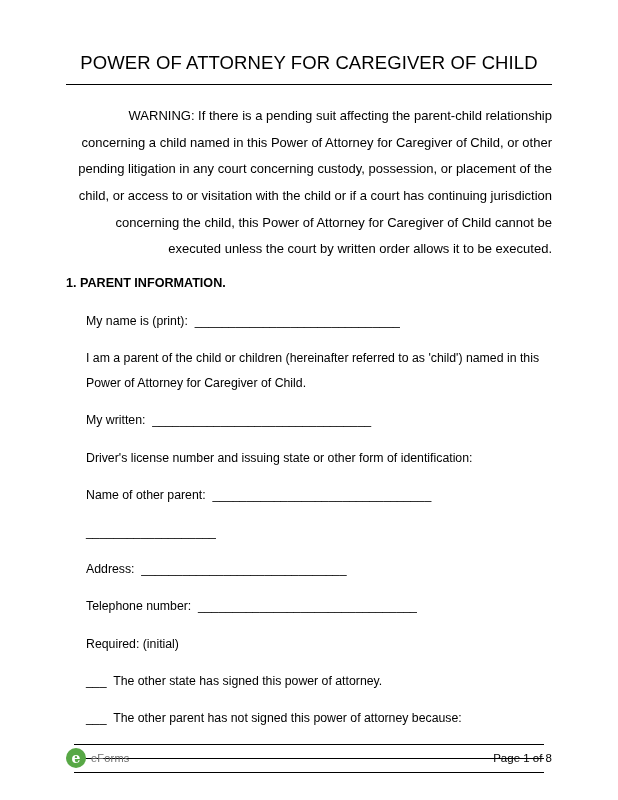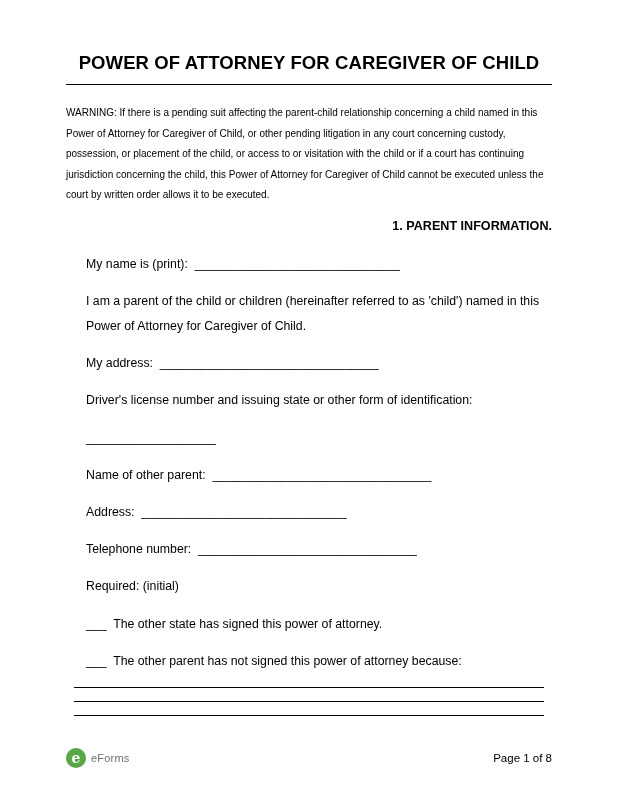--- a/index.html
+++ b/index.html
@@ -17,43 +17,42 @@
   }
   .page {
     width: 618px;
     height: 800px;
     box-sizing: border-box;
     padding: 44px 66px 0 66px;
     position: relative;
   }
   .doc-title {
     font-size: 18.5px;
-    font-weight: bold;
+    font-weight: normal;
     text-align: center;
     letter-spacing: 0.1px;
     margin: 8px 0 0 0;
     line-height: 1.2;
   }
   .title-rule {
     border: none;
     border-top: 1.5px solid #000;
     margin: 10px 0 18px 0;
   }
   .para {
-    font-size: 10px;
+    font-size: 13px;
     line-height: 2.05;
-    text-align: left;
+    text-align: right;
     margin: 0 0 6px 0;
   }
   .section-head {
     font-size: 12.6px;
     font-weight: bold;
     line-height: 2.05;
     margin: 8px 0 2px 0;
-    text-align: right;
   }
   .line-item {
     font-size: 12.3px;
     line-height: 2.05;
     margin: 12px;
     padding-left: 8px;
     white-space: pre-wrap;
   }
   .blank-rule {
     border: none;
@@ -105,24 +104,24 @@
 
   <h1 class="doc-title">POWER OF ATTORNEY FOR CAREGIVER OF CHILD</h1>
   <hr class="title-rule">
 
   <p class="para">WARNING: If there is a pending suit affecting the parent-child relationship concerning a child named in this Power of Attorney for Caregiver of Child, or other pending litigation in any court concerning custody, possession, or placement of the child, or access to or visitation with the child or if a court has continuing jurisdiction concerning the child, this Power of Attorney for Caregiver of Child cannot be executed unless the court by written order allows it to be executed.</p>
 
   <h2 class="section-head">1. PARENT INFORMATION.</h2>
 
   <p class="line-item">My name is (print):  ______________________________</p>
   <p class="line-item">I am a parent of the child or children (hereinafter referred to as 'child') named in this Power of Attorney for Caregiver of Child.</p>
-  <p class="line-item">My address:  ________________________________</p>
+  <p class="line-item">My written:  ________________________________</p>
   <p class="line-item">Driver's license number and issuing state or other form of identification:</p>
+  <p class="line-item">Name of other parent:  ________________________________</p>
   <p class="line-item">___________________</p>
-  <p class="line-item">Name of other parent:  ________________________________</p>
   <p class="line-item">Address:  ______________________________</p>
   <p class="line-item">Telephone number:  ________________________________</p>
   <p class="line-item">Required: (initial)</p>
   <p class="line-item">___  The other state has signed this power of attorney.</p>
   <p class="line-item">___  The other parent has not signed this power of attorney because:</p>
 
   <hr class="blank-rule">
   <hr class="blank-rule">
   <hr class="blank-rule">
 

